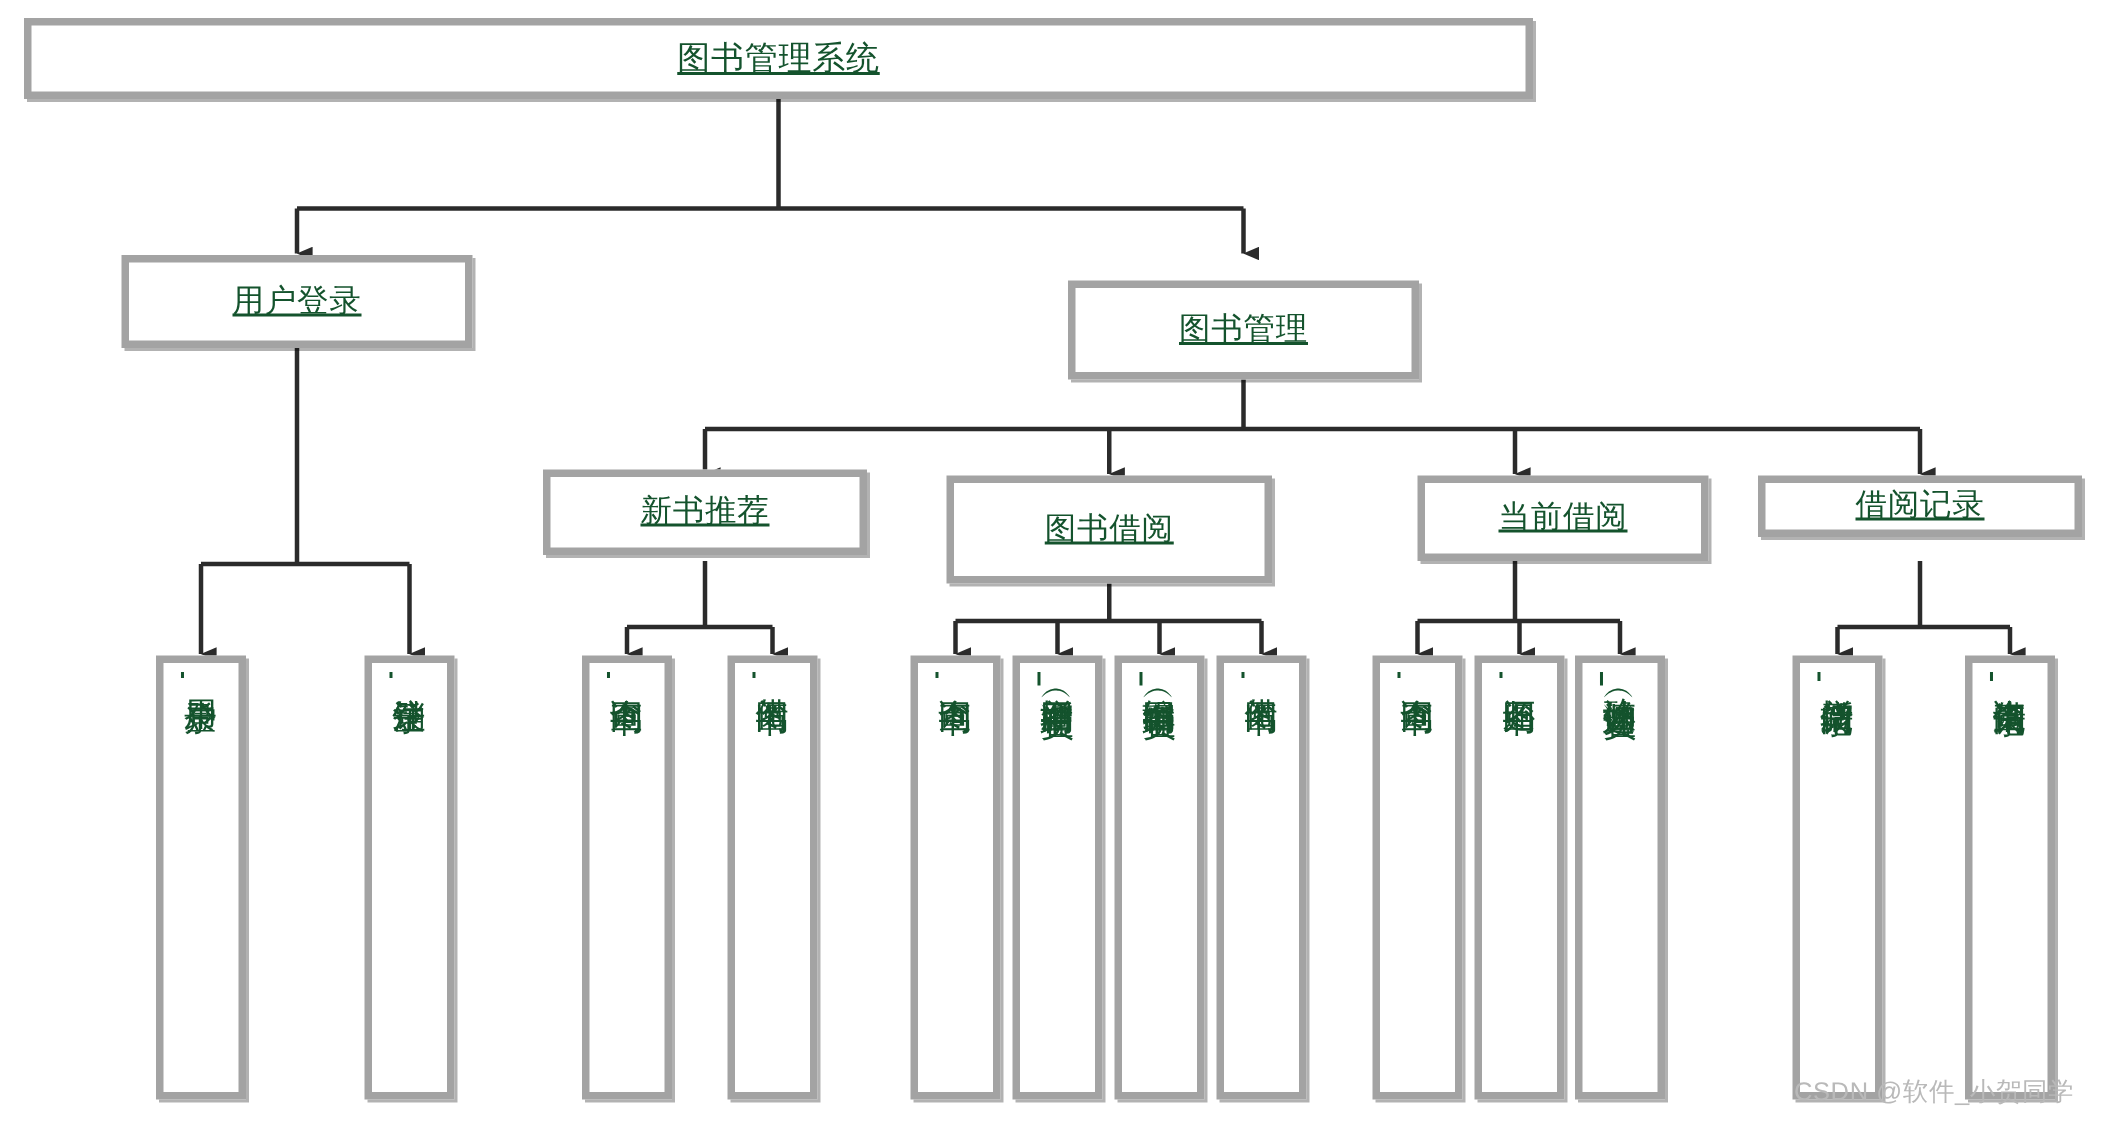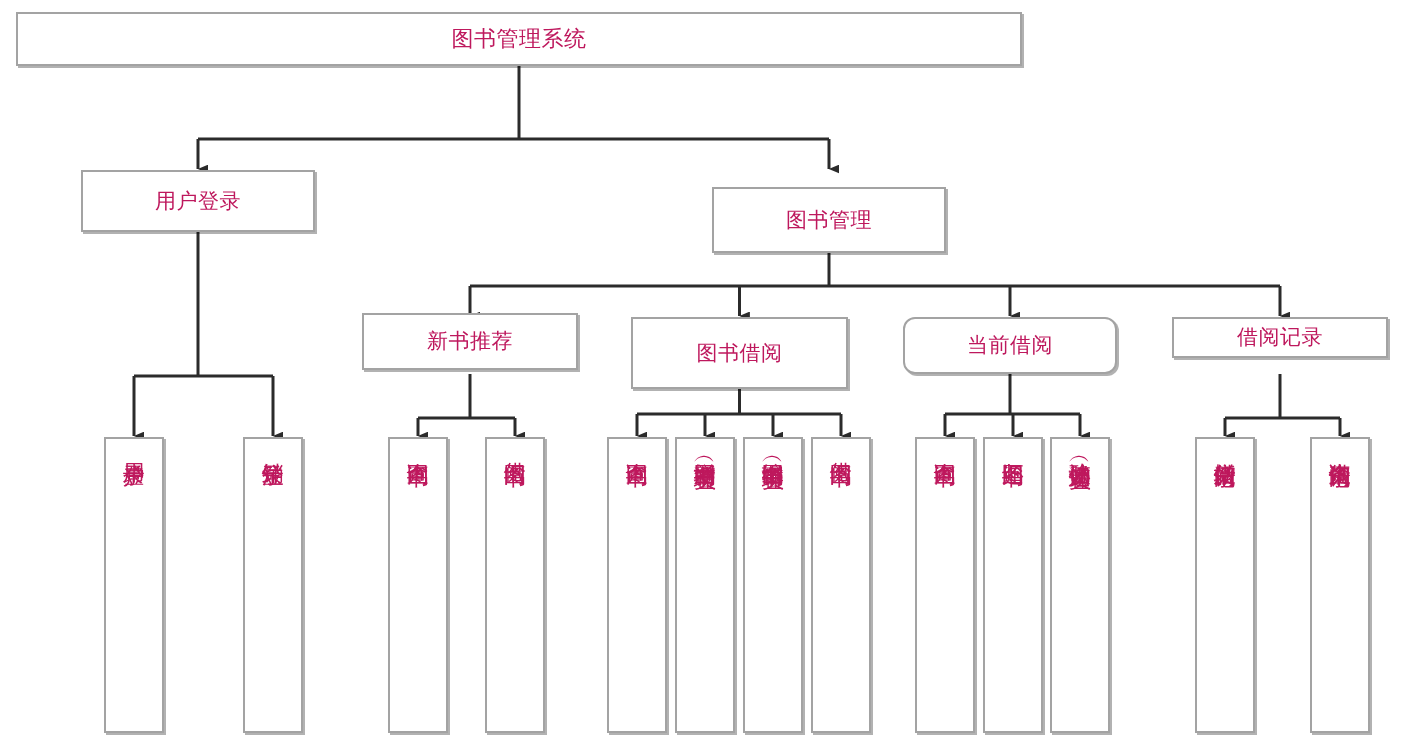--- a/index.html
+++ b/index.html
@@ -23,26 +23,27 @@
     left: 0;
     top: 0;
     width: 1405px;
     height: 747px;
     pointer-events: none;
   }
   .node {
     position: absolute;
     box-sizing: border-box;
     background: #ffffff;
-    border: 2px solid #a3a3a3;
+    border: 5px solid #a3a3a3;
     box-shadow: 2px 2px 0 rgba(0,0,0,0.30);
     display: flex;
     align-items: center;
     justify-content: center;
-    color: #be185d;
+    color: #14532d;
+    text-decoration: underline;
   }
   .node .label {
     display: block;
     text-align: center;
     line-height: 1.18;
     letter-spacing: 0.5px;
   }
   
   .node.horiz .label {
     font-size: 21px;
@@ -132,21 +133,21 @@
       </div>
       <div class="node horiz" style="left: 712px; top: 187px; width: 234px; height: 66px;">
         <span class="label">图书管理</span>
       </div>
       <div class="node horiz" style="left: 362px; top: 313px; width: 216px; height: 57px;">
         <span class="label">新书推荐</span>
       </div>
       <div class="node horiz" style="left: 631px; top: 317px; width: 217px; height: 72px;">
         <span class="label">图书借阅</span>
       </div>
-      <div class="node horiz" style="left: 903px; top: 317px; width: 214px; height: 57px; border-radius: 12px;">
+      <div class="node horiz" style="left: 945px; top: 317px; width: 194px; height: 57px;">
         <span class="label">当前借阅</span>
       </div>
       <div class="node horiz" style="left: 1172px; top: 317px; width: 216px; height: 41px;">
         <span class="label">借阅记录</span>
       </div>
       <div class="node vert" style="left: 104px; top: 437px; width: 60px; height: 296px;">
         <span class="label">用户登录</span>
       </div>
       <div class="node vert" style="left: 243px; top: 437px; width: 60px; height: 296px;">
         <span class="label">注销登录</span>
@@ -179,13 +180,14 @@
         <span class="label">确认归还（管理员）</span>
       </div>
       <div class="node vert" style="left: 1195px; top: 437px; width: 60px; height: 296px;">
         <span class="label">新增借阅记录</span>
       </div>
       <div class="node vert" style="left: 1310px; top: 437px; width: 60px; height: 296px;">
         <span class="label">查询借阅记录</span>
       </div>
     </div>
 
+  <div class="watermark" style="left: 1196px; top: 716px;">CSDN @软件_小贺同学</div>
 </div>
 
 </body></html>

